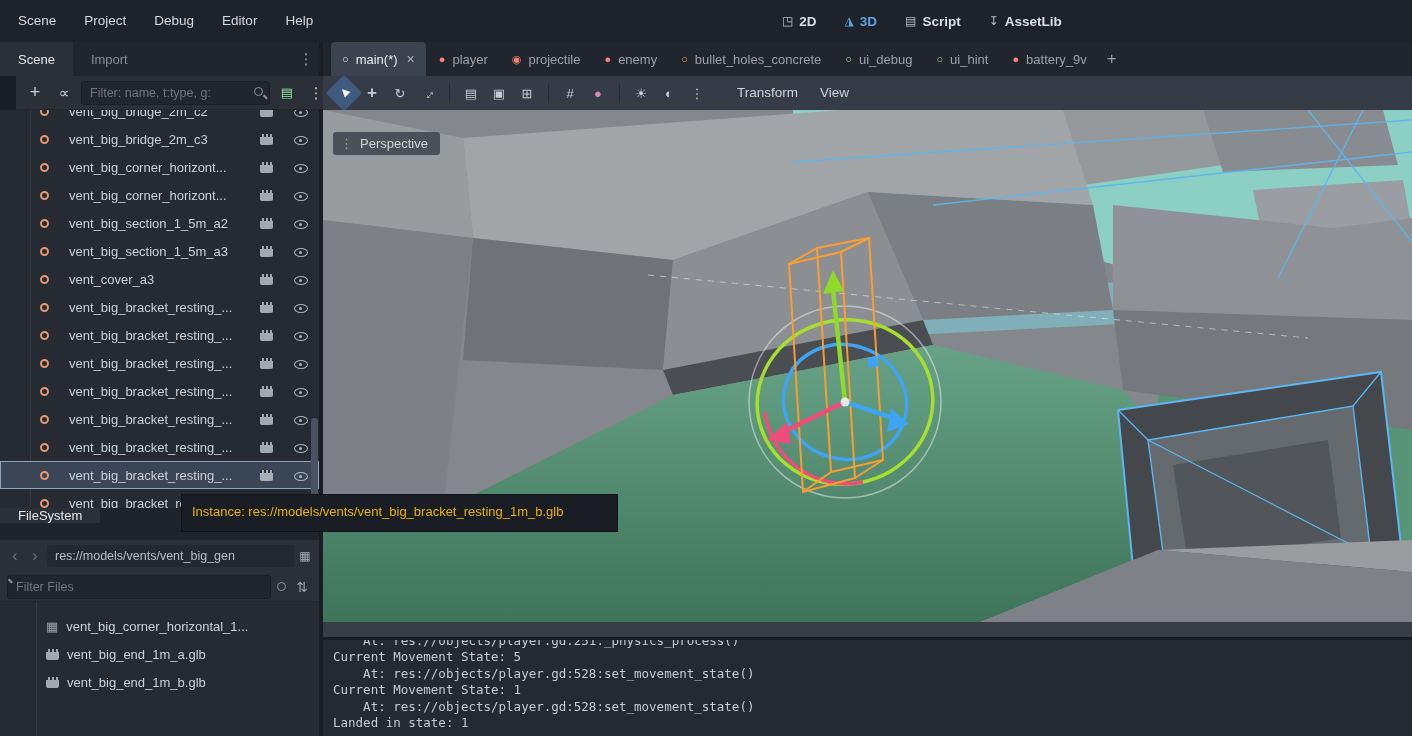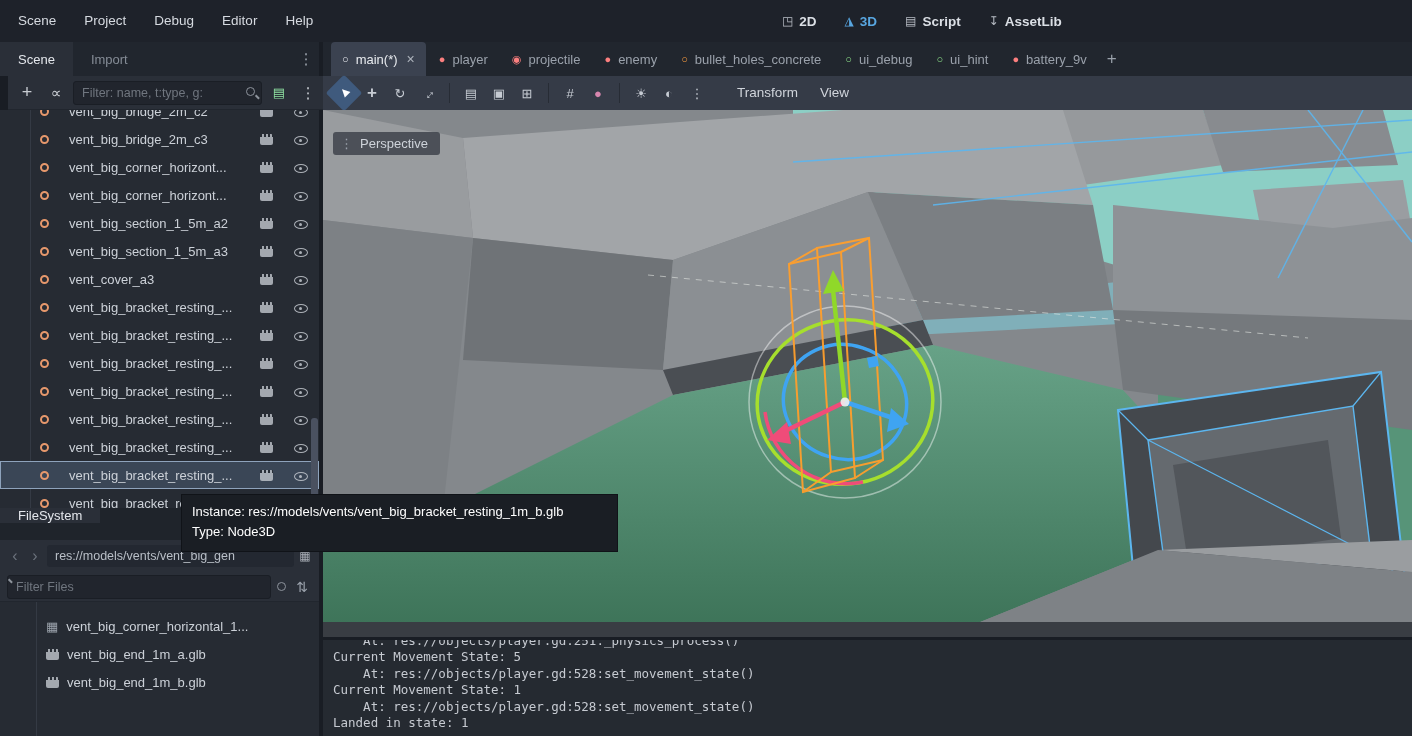--- a/index.html
+++ b/index.html
@@ -15,21 +15,21 @@
   .mode-btn .mode-icon { font-size:12px; color:#b9bec6; font-weight:normal; }
   .mode-btn.active, .mode-btn.active .mode-icon { color:#58a6e0; }
 
   
   #left-tabs { position:absolute; left:0; top:42px; width:319px; height:34px; background:#21262e; display:flex; align-items:stretch; }
   .dock-tab { padding:0 18px; font-size:13px; color:#858c96; display:flex; align-items:center; }
   .dock-tab.active { background:#2a2f38; color:#e4e7ec; }
   #left-tabs .dots { margin-left:auto; width:26px; display:flex; align-items:center; justify-content:center; color:#9aa1ab; }
   .dots::before { content:"⋮"; font-size:15px; }
 
-  #left-toolbar { position:absolute; left:8px; top:76px; width:319px; height:34px; background:#2a2f38; display:flex; align-items:center; gap:5px; padding:0 7px; border-bottom:1px solid #21262e; }
+  #left-toolbar { position:absolute; left:16px; top:76px; width:319px; height:34px; background:#2a2f38; display:flex; align-items:center; gap:5px; padding:0 7px; border-bottom:1px solid #21262e; }
   .tool-btn { width:24px; height:24px; display:flex; align-items:center; justify-content:center; color:#c8ccd2; font-size:15px; border-radius:3px; }
   .tb-plus::before { content:"+"; font-size:18px; }
   .tb-link::before { content:"∝"; font-size:15px; }
   .tb-script::before { content:"▤"; color:#8fe3a2; font-size:13px; }
   .filter-wrap { flex:1; position:relative; }
   .filter-wrap input { width:100%; height:24px; background:#21252d; border:1px solid #1a1e25; border-radius:3px; color:#c8ccd2; font-size:12.5px; padding:0 24px 0 8px; font-family:"Liberation Sans",sans-serif; }
   .filter-wrap input::placeholder { color:#70767f; }
   .mag { position:absolute; right:7px; top:6px; width:9px; height:9px; border:1.6px solid #8d939c; border-radius:50%; }
   .mag::after { content:""; position:absolute; left:8px; top:8px; width:5px; height:1.6px; background:#8d939c; transform:rotate(45deg); }
 
@@ -90,21 +90,21 @@
   #persp-chip { position:absolute; left:10px; top:12px; display:flex; align-items:center; gap:7px; background:rgba(58,63,72,.82); border-radius:3px; padding:4px 12px 4px 7px; font-size:13px; color:#ced3da;margin-top:10px; }
   #persp-chip::before { content:"⋮"; color:#9aa1ab; font-size:13px; }
 
   
   #output { position:absolute; left:323px; top:637px; width:1089px; height:99px; background:#252a31; border-top:3px solid #191d24; overflow:hidden; padding-left:10px; }
   .out-lines { margin-top:-7px; }
   .out-line { font-family:"DejaVu Sans Mono", monospace; font-size:12.5px; line-height:16.4px; color:#c6cad1; white-space:pre; }
 
   
   #tooltip { position:absolute; left:181px; top:494px; width:437px; background:#1a1e24; border:1px solid #101318; padding:7px 10px 9px; z-index:50; }
-  #tooltip div { font-size:13px; line-height:1.55; color:#ffffff; white-space:nowrap; overflow:hidden; }
+  #tooltip div { font-size:13px; line-height:1.55; color:#eab308; white-space:nowrap; overflow:hidden; }
   #tooltip .tt-title { color:#d9dde3; }
 </style>
 </head>
 <body>
 
 <div id="root">
 
   <div id="menubar">
     <div style="display:flex;">
 
@@ -508,16 +508,15 @@
         <div class="out-line">Current Movement State: 1</div>
 
         <div class="out-line">    At: res://objects/player.gd:528:set_movement_state()</div>
 
         <div class="out-line">Landed in state: 1</div>
       </div>
   </div>
 
   <div id="tooltip">
     <div>Instance: res://models/vents/vent_big_bracket_resting_1m_b.glb</div>
-    <div>Type: Node3D</div>
   </div>
 
 </div>
 
 </body></html>

